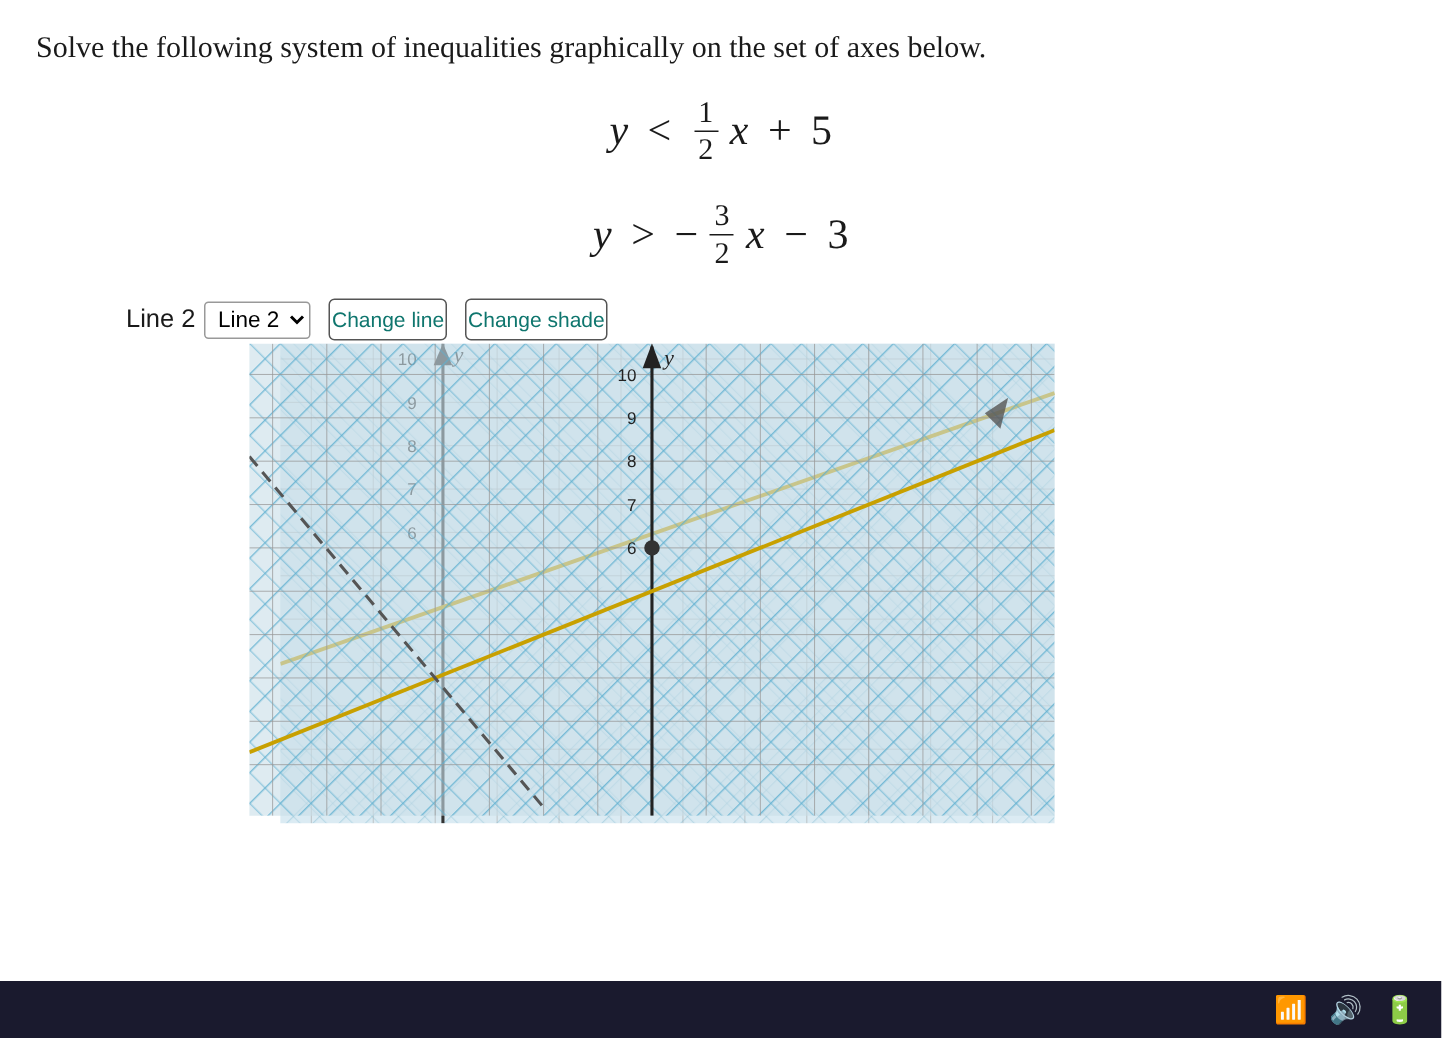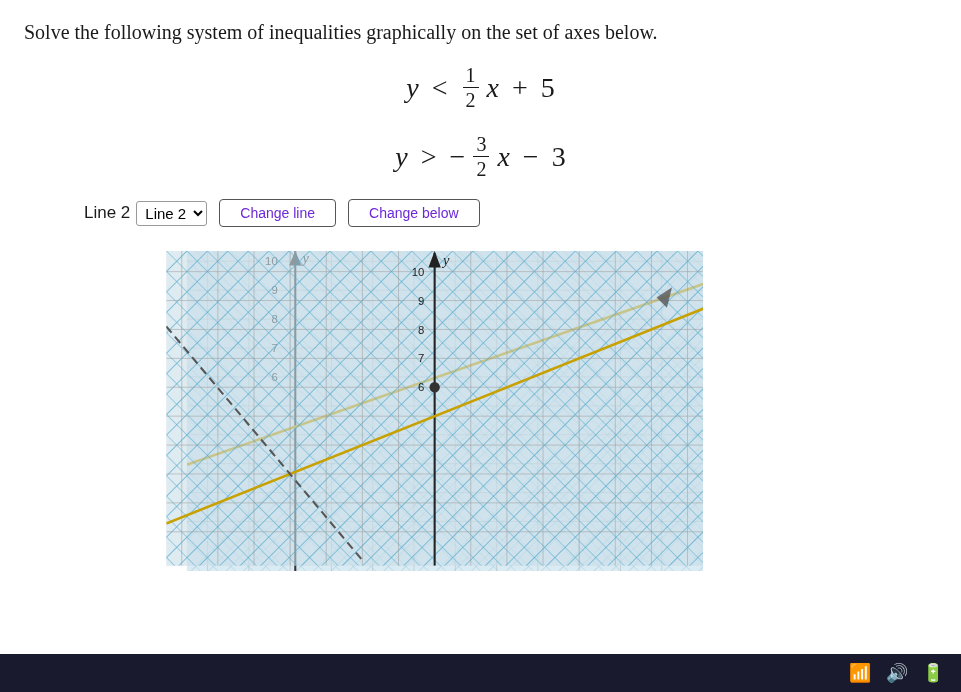--- a/index.html
+++ b/index.html
@@ -61,21 +61,21 @@
 
     .fraction .denominator {
       padding: 0 3px;
       line-height: 1.2;
     }
 
     .controls-row {
       display: flex;
       align-items: center;
       gap: 12px;
-      margin-bottom: 24px;
+      margin-bottom: 2px;
       padding-left: 60px;
     }
 
     .line-selector {
       display: flex;
       align-items: center;
       gap: 6px;
     }
 
     .line-label {
@@ -89,27 +89,27 @@
       padding: 2px 4px;
       border: 1px solid #999;
       border-radius: 3px;
       background: #fff;
       cursor: pointer;
       font-family: Arial, sans-serif;
     }
 
     .action-button {
       font-size: 14px;
-      padding: 5px 20px;
+      padding: 5px 1px;
       border: 1.5px solid #555;
       border-radius: 4px;
       background: #fff;
       cursor: pointer;
       font-family: Arial, sans-serif;
-      color: #6d28d9;
+      color: #0f766e;
     }
 
     
     .graph-container {
       width: 580px;
       height: 320px;
       margin: 0 auto;
       position: relative;
       margin-left: 100px;
     }
@@ -178,21 +178,21 @@
 
   <div class="controls-row">
     <div class="line-selector">
       <span class="line-label">Line 2</span>
       <select class="dropdown-select">
         <option>Line 1</option>
         <option selected="">Line 2</option>
       </select>
     </div>
     <button class="action-button">Change line</button>
-    <button class="action-button">Change below</button>
+    <button class="action-button">Change shade</button>
   </div>
 
   <div class="graph-container">
     <svg class="graph-svg" viewBox="0 0 560 310">
       <defs>
 
         <pattern id="hatch1" patternUnits="userSpaceOnUse" width="12" height="12" patternTransform="rotate(45)">
           <line x1="0" y1="0" x2="0" y2="12" stroke="#7fb9d0" stroke-width="1.5" opacity="0.7"></line>
         </pattern>
         <pattern id="hatch2" patternUnits="userSpaceOnUse" width="12" height="12" patternTransform="rotate(-45)">

